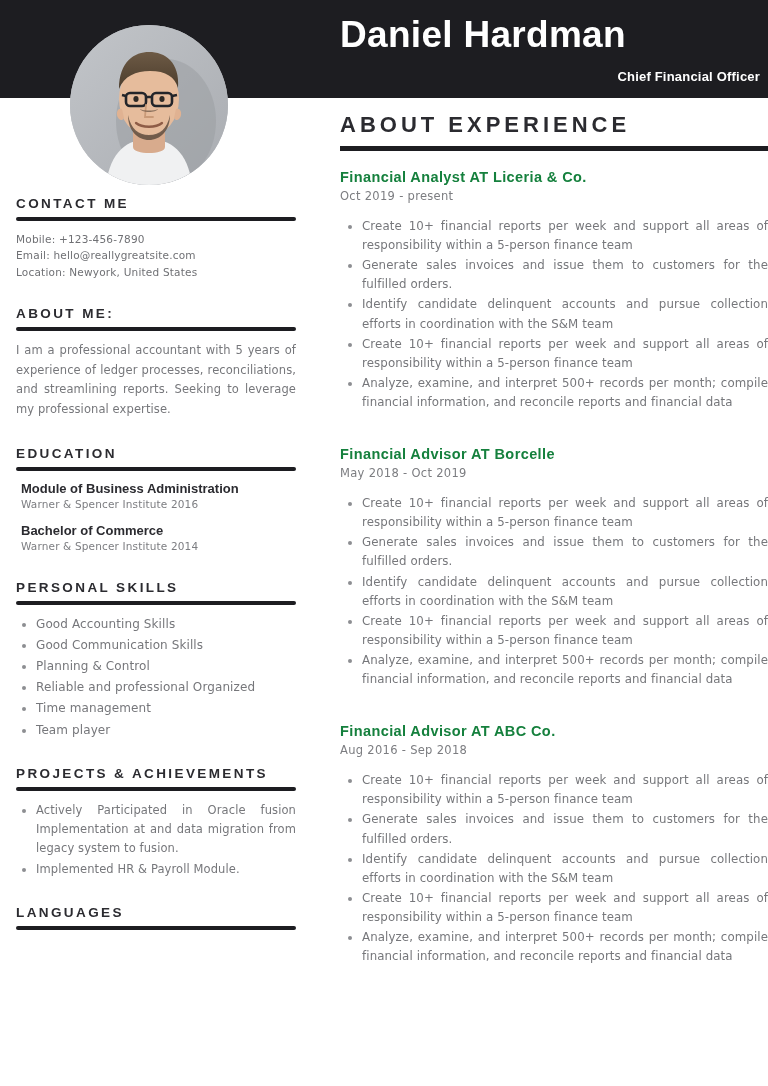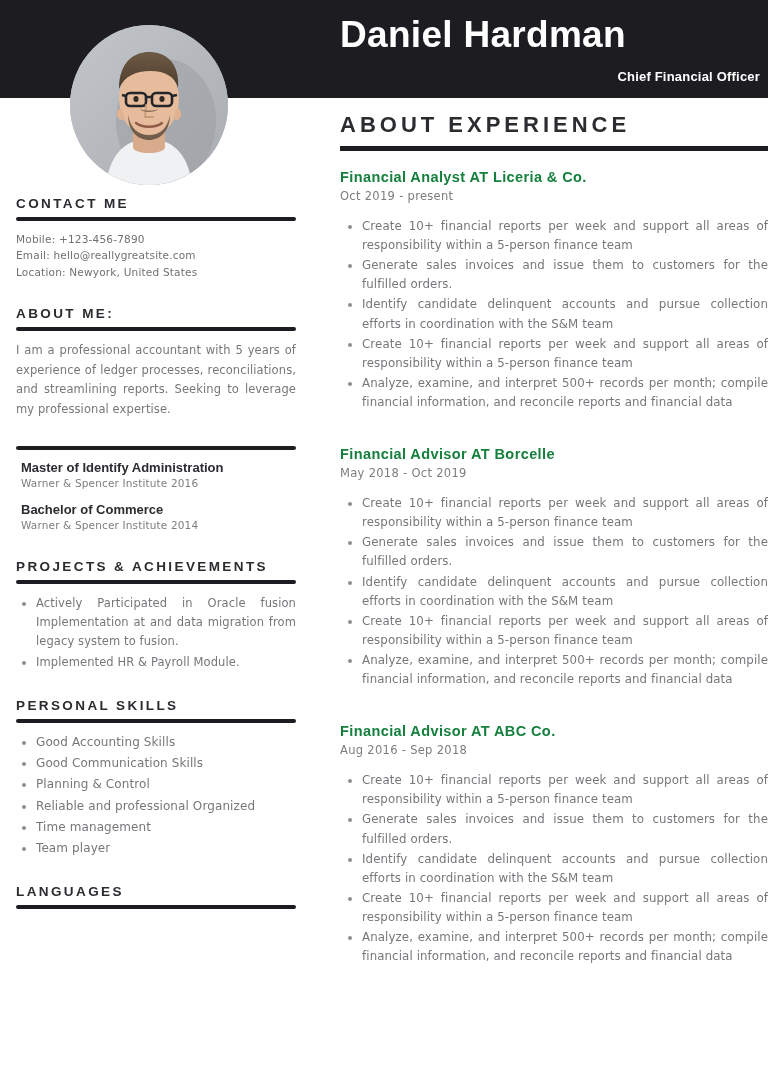--- a/index.html
+++ b/index.html
@@ -269,54 +269,55 @@
     <div class="contact-line">Location: Newyork, United States</div>
   </div>
 
   <div class="sec">
     <div class="sec-head">ABOUT ME:</div>
     <div class="rule"></div>
     <p class="about-text">I am a professional accountant with 5 years of experience of ledger processes, reconciliations, and streamlining reports. Seeking to leverage my professional expertise.</p>
   </div>
 
   <div class="sec">
+    <div class="sec-head">EDUCATION</div>
     <div class="rule"></div>
     <div class="edu-item">
-      <div class="edu-degree">Master of Identify Administration</div>
+      <div class="edu-degree">Module of Business Administration</div>
       <div class="edu-school">Warner &amp; Spencer Institute 2016</div>
     </div>
     <div class="edu-item">
       <div class="edu-degree">Bachelor of Commerce</div>
       <div class="edu-school">Warner &amp; Spencer Institute 2014</div>
     </div>
-  </div>
-
-  <div class="sec">
-    <div class="sec-head">PROJECTS &amp; ACHIEVEMENTS</div>
-    <div class="rule"></div>
-    <ul class="bullets justified">
-      <li>Actively Participated in Oracle fusion Implementation at and data migration from legacy system to fusion.</li>
-      <li>Implemented HR &amp; Payroll Module.</li>
-    </ul>
   </div>
 
   <div class="sec">
     <div class="sec-head">PERSONAL SKILLS</div>
     <div class="rule"></div>
     <ul class="bullets skills">
       <li>Good Accounting Skills</li>
       <li>Good Communication Skills</li>
       <li>Planning &amp; Control</li>
       <li>Reliable and professional Organized</li>
       <li>Time management</li>
       <li>Team player</li>
     </ul>
   </div>
 
   <div class="sec">
+    <div class="sec-head">PROJECTS &amp; ACHIEVEMENTS</div>
+    <div class="rule"></div>
+    <ul class="bullets justified">
+      <li>Actively Participated in Oracle fusion Implementation at and data migration from legacy system to fusion.</li>
+      <li>Implemented HR &amp; Payroll Module.</li>
+    </ul>
+  </div>
+
+  <div class="sec">
     <div class="sec-head">LANGUAGES</div>
     <div class="rule"></div>
   </div>
 
 </div>
 
 <div class="right-col">
 
   <div class="sec-head-big">ABOUT EXPERIENCE</div>
   <div class="rule-big"></div>

